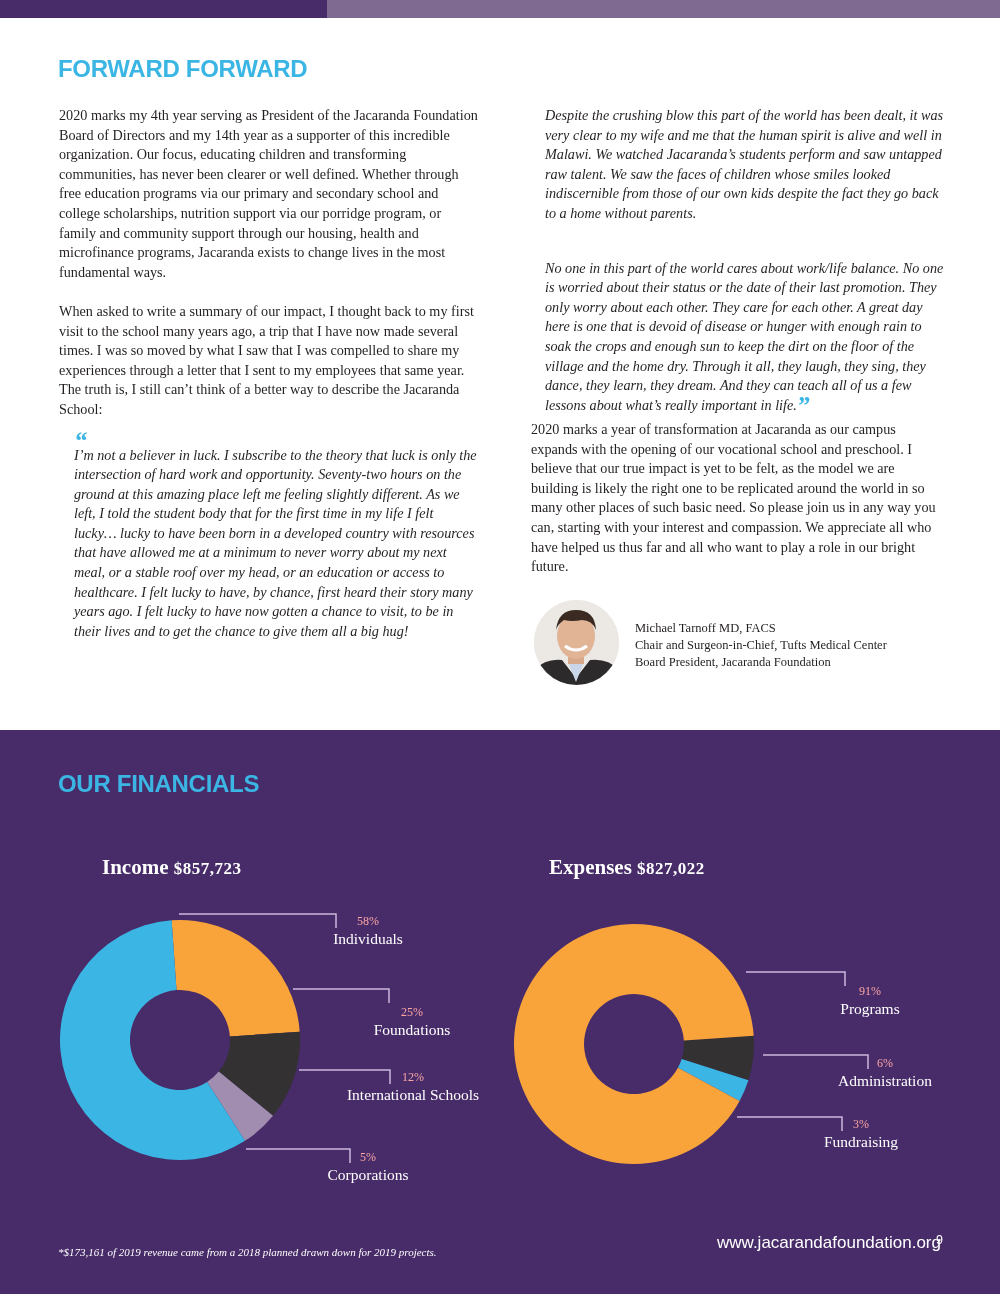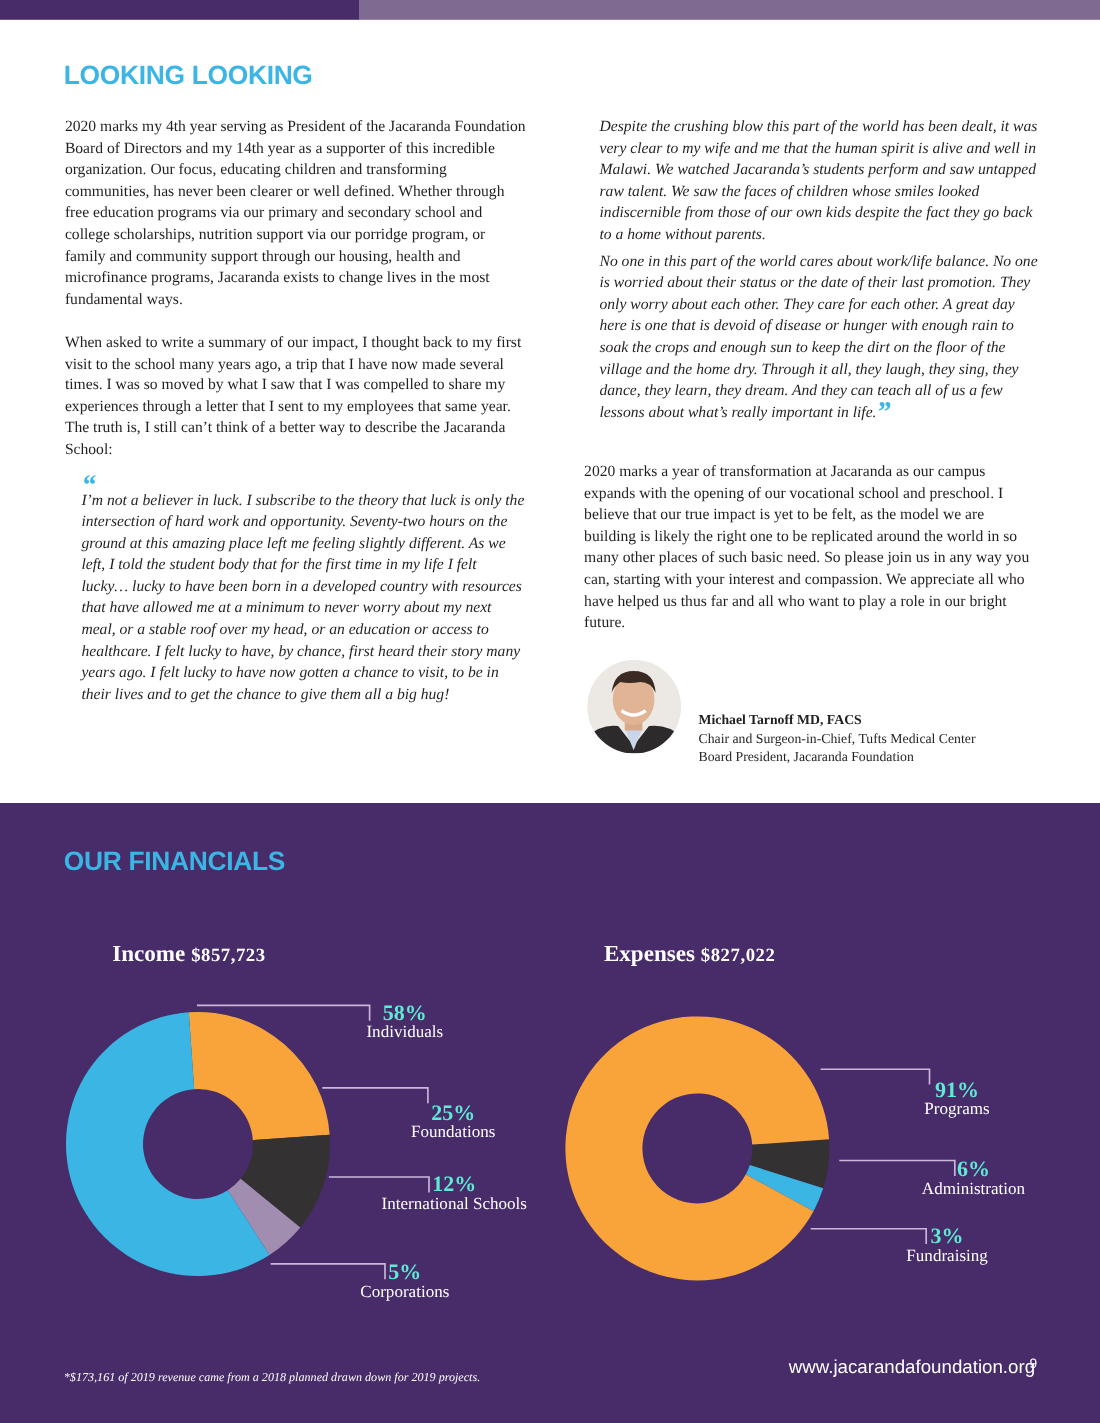--- a/index.html
+++ b/index.html
@@ -14,54 +14,54 @@
 
   .col { position: absolute; font-size: 14.2px; line-height: 19.6px; }
   .col p { margin: 0; }
   #col-left { left: 59px; top: 106px; width: 420px; }
   #col-left p.para2 { margin-top: 19.6px; }
   .quote { position: relative; margin-top: 14px; padding-left: 15px; font-style: italic; }
   .qmark { color: #3bb6e4; font-size: 26px; font-style: italic; font-weight: bold; line-height: 14px; display: block; height: 12px; margin-left: 0; }
   .quote-text { display: block; }
 
   #col-right { left: 545px; top: 106px; width: 400px; font-style: italic; }
-  #col-right p.r2 { margin-top: 5px; }
+  #col-right p.r2 { margin-top: 35px; }
   .qclose { color: #3bb6e4; font-size: 26px; font-weight: bold; line-height: 10px; vertical-align: -4px; }
 
   #col-right2 { left: 531px; top: 420px; width: 410px; }
   #col-right2 b { font-weight: normal; }
 
   .avatar { position: absolute; left: 534px; top: 600px; width: 85px; height: 85px; border-radius: 50%; overflow: hidden; background: #e8e6e3; }
   .sig { position: absolute; left: 635px; top: 620px; font-size: 12.5px; line-height: 17px; }
-  .sig .name { font-weight: bold; margin-top: 26px; }
+  .sig .name { font-weight: normal; }
 
   .fin { position: absolute; left: 0; top: 730px; width: 1000px; height: 564px; background: #482c69; padding-left: 29px; }
   #fin-title { left: 58px; top: 40px; }
 
   .chart-title { position: absolute; color: #ffffff; font-size: 21px; font-weight: bold; }
   .chart-title .amt { font-size: 17px; letter-spacing: 0.5px; }
   #inc-title { left: 102px; top: 125px; }
   #exp-title { left: 549px; top: 125px; }
 
   svg.charts { position: absolute; left: 0; top: 0; }
 
   .lbl { position: absolute; text-align: center; color: #ffffff; font-size: 15.5px; line-height: 18px; }
-  .lbl .pct { display: block; color: #5eead4; font-weight: bold; font-size: 20px; }
+  .lbl .pct { display: block; color: #fca5a5; font-weight: normal; font-size: 12px; }
 
   .footnote { position: absolute; left: 58px; top: 493px; color: #ffffff; font-style: italic; font-size: 11px; margin-top: 23px; }
   .footer-url { position: absolute; left: 717px; top: 503px; color: #ffffff; font-family: "Liberation Sans", "DejaVu Sans", sans-serif; font-size: 17px; }
   .footer-page { position: absolute; left: 936px; top: 503px; color: #ffffff; font-family: "Liberation Sans", "DejaVu Sans", sans-serif; font-size: 12.5px; }
 </style>
 </head>
 <body>
 
 <div class="topbar-dark"></div>
 <div class="topbar-light"></div>
 
-<h1 class="h-title" id="lf-title">LOOKING LOOKING</h1>
+<h1 class="h-title" id="lf-title">FORWARD FORWARD</h1>
 
 <div class="col" id="col-left">
   <p>2020 marks my 4th year serving as President of the Jacaranda Foundation Board of Directors and my 14th year as a supporter of this incredible organization. Our focus, educating children and transforming communities, has never been clearer or well defined. Whether through free education programs via our primary and secondary school and college scholarships, nutrition support via our porridge program, or family and community support through our housing, health and microfinance programs, Jacaranda exists to change lives in the most fundamental ways.</p>
   <p class="para2">When asked to write a summary of our impact, I thought back to my first visit to the school many years ago, a trip that I have now made several times. I was so moved by what I saw that I was compelled to share my experiences through a letter that I sent to my employees that same year. The truth is, I still can’t think of a better way to describe the Jacaranda School:</p>
   <div class="quote">
     <span class="qmark">“</span>
     <span class="quote-text">I’m not a believer in luck. I subscribe to the theory that luck is only the intersection of hard work and opportunity. Seventy-two hours on the ground at this amazing place left me feeling slightly different. As we left, I told the student body that for the first time in my life I felt lucky… lucky to have been born in a developed country with resources that have allowed me at a minimum to never worry about my next meal, or a stable roof over my head, or an education or access to healthcare. I felt lucky to have, by chance, first heard their story many years ago. I felt lucky to have now gotten a chance to visit, to be in their lives and to get the chance to give them all a big hug!</span>
   </div>
 </div>
 

